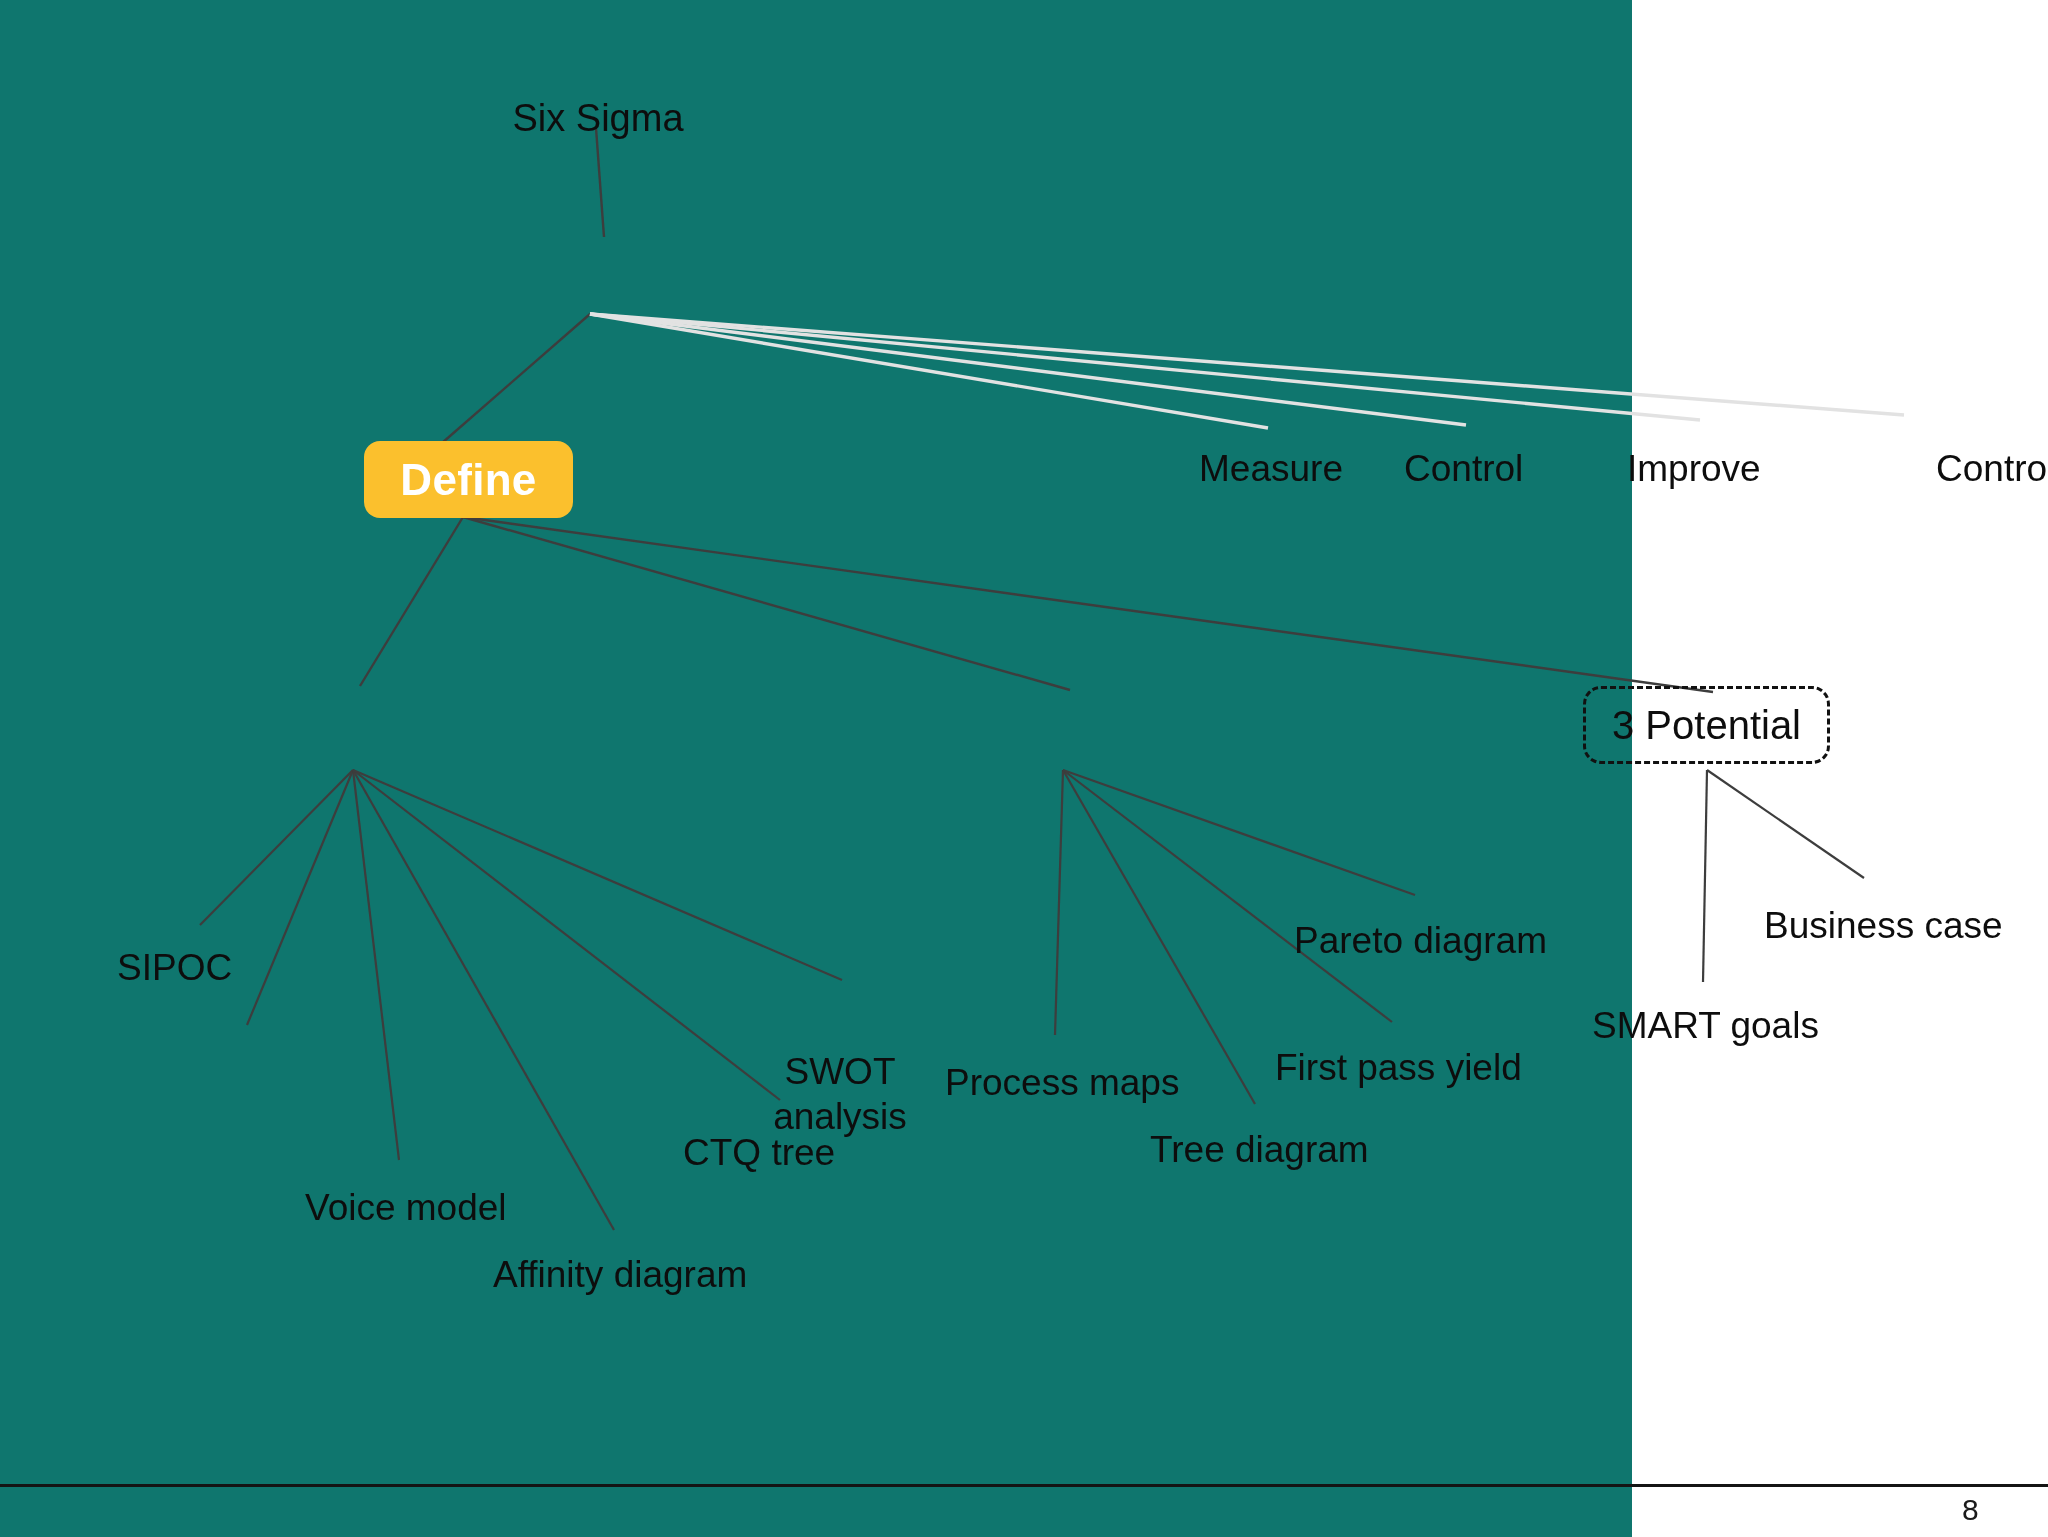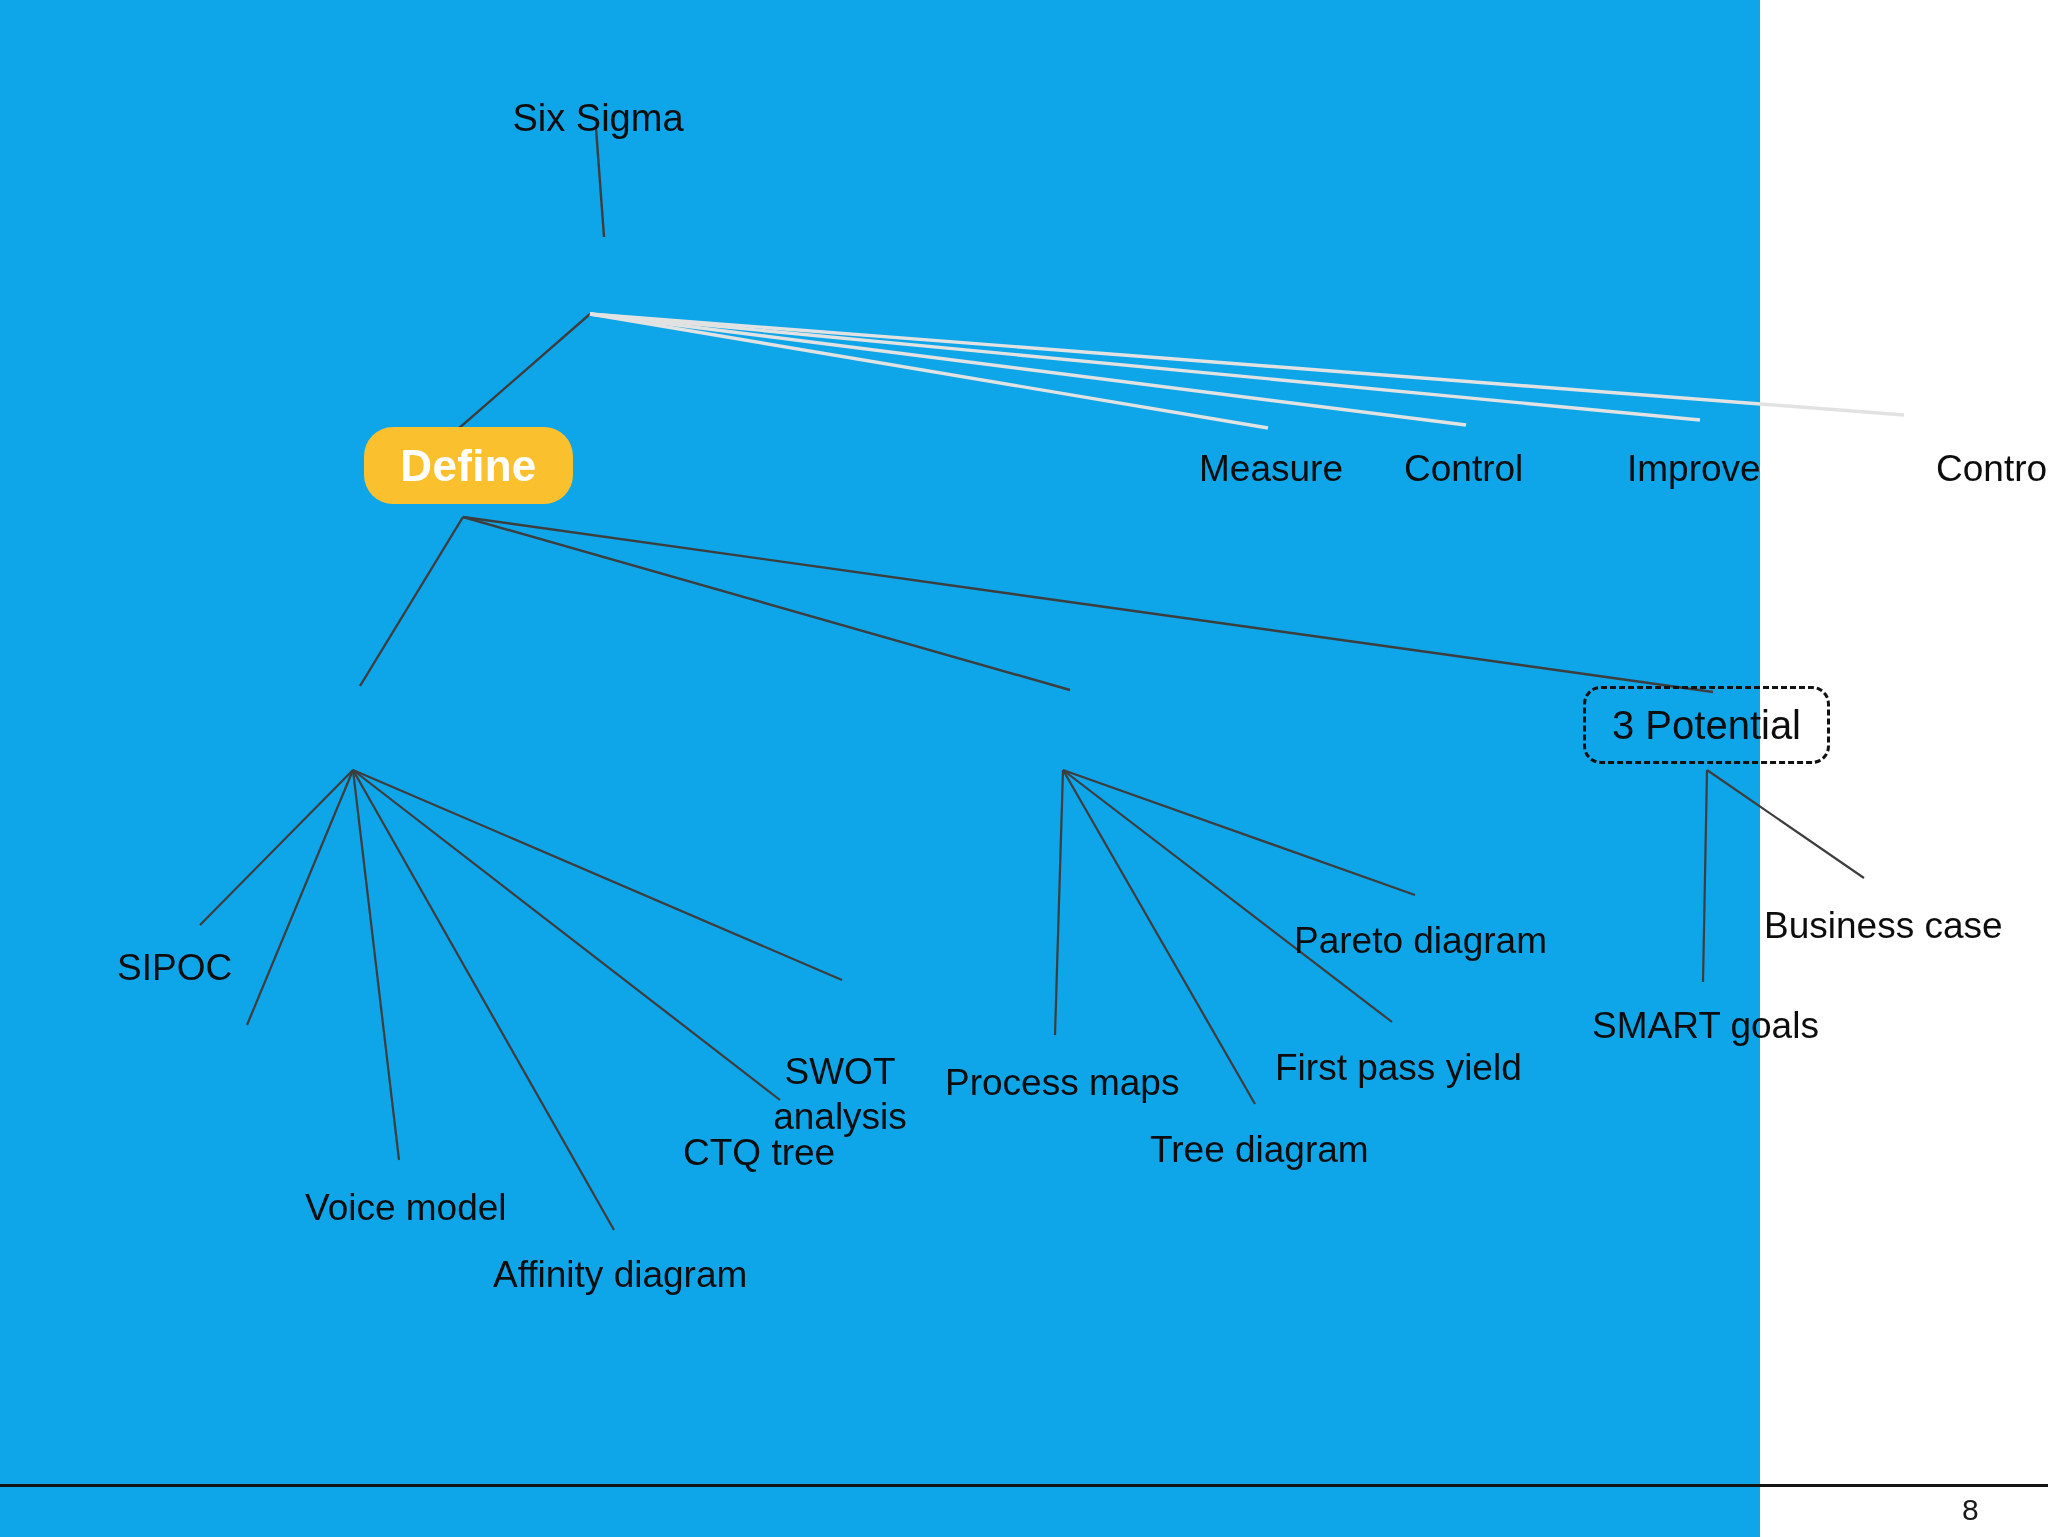--- a/index.html
+++ b/index.html
@@ -9,23 +9,23 @@
   }
   body {
     font-family: "Liberation Sans", sans-serif;
     width: 2048px;
     height: 1537px;
     overflow: hidden;
     position: relative;
   }
   #slide {
     position: relative;
-    width: 1760px;
+    width: 1632px;
     height: 1537px;
-    background: #0ea5e9;
+    background: #0f766e;
     text-decoration: underline;
   }
   svg#canvas {
     position: absolute;
     left: 0;
     top: 0;
     width: 2048px;
     height: 1537px;
   }
   .lbl {
@@ -129,21 +129,21 @@
       <line x1="1707" y1="770" x2="1703" y2="982" stroke="#3d3d3d" stroke-width="2.2"></line>
       <line x1="1707" y1="770" x2="1864" y2="878" stroke="#3d3d3d" stroke-width="2.2"></line>
     </g>
   </svg>
 
   <div class="lbl" style="left:598px; top:95px; transform:translateX(-50%); font-size:38px;">
     <span>Six Sigma</span>
   </div>
 
 
-  <div class="define-box" style="left:364px; top:427px; width:209px; height:77px; background:#FBC02D;border-radius:29px;">
+  <div class="define-box" style="left:364px; top:441px; width:209px; height:77px; background:#FBC02D;">
     <span class="box-label">Define</span>
   </div>
 
   <div class="lbl" style="left:1199px; top:446px;">
     <span>Measure</span>
   </div>
   <div class="lbl" style="left:1404px; top:446px;">
     <span>Control</span>
   </div>
   <div class="lbl" style="left:1627px; top:446px;">

